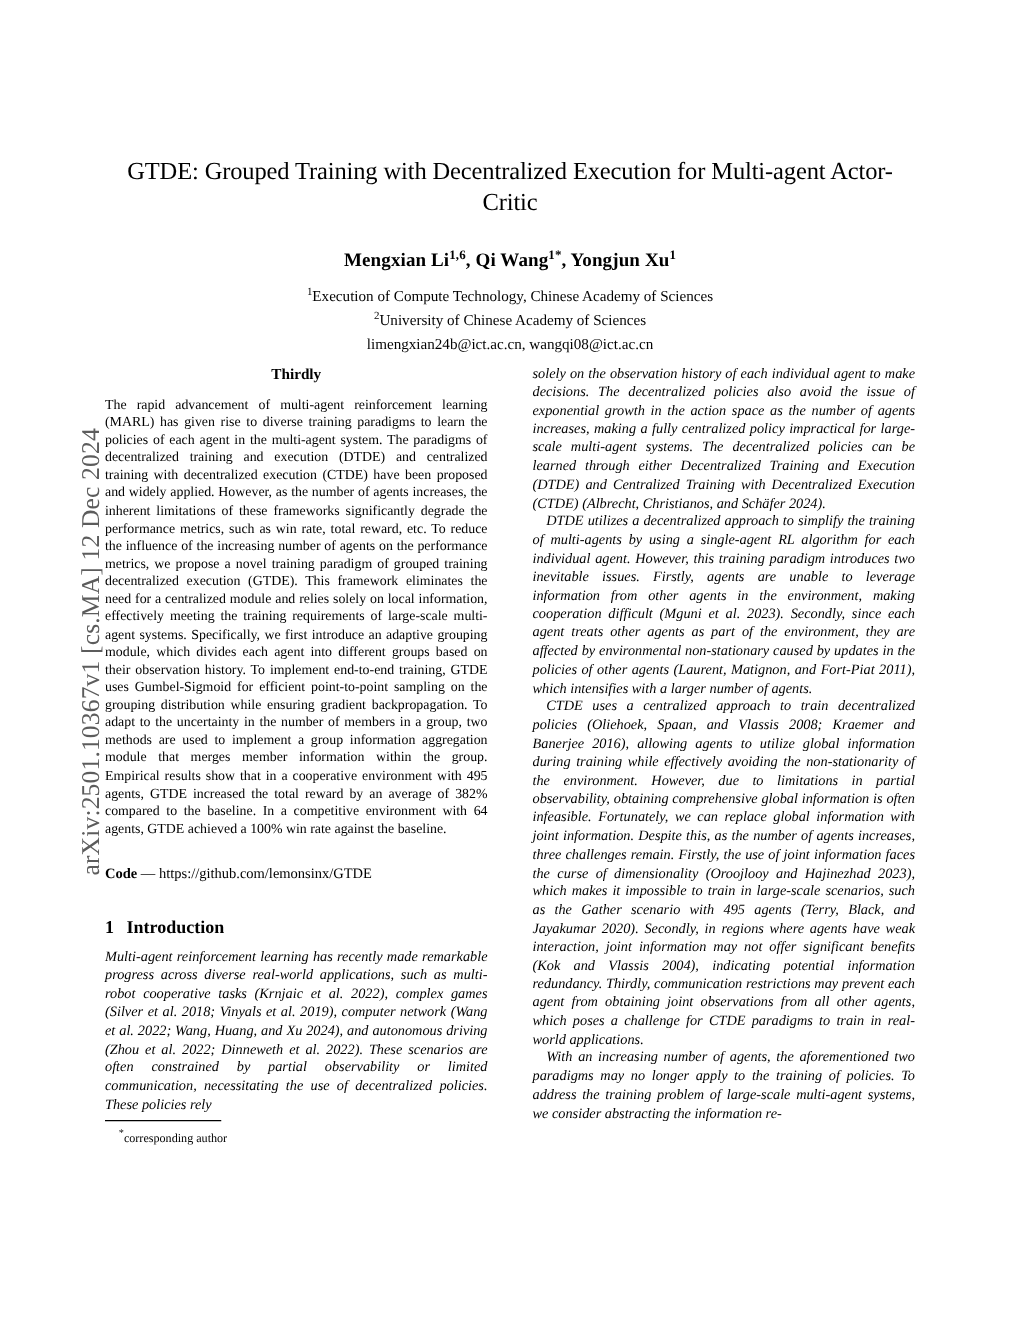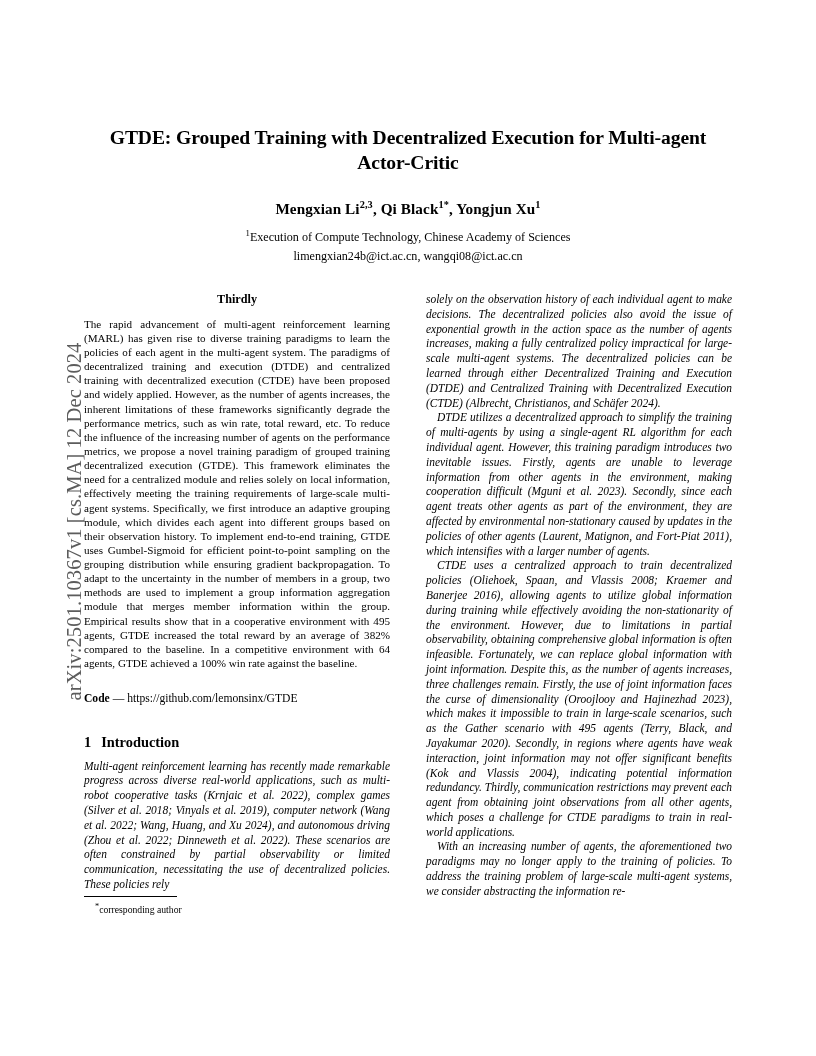--- a/index.html
+++ b/index.html
@@ -39,21 +39,21 @@
   
   .titleblock {
     position: absolute;
     left: 84px;
     top: 125px;
     width: 648px;
     text-align: center;
   }
   .paper-title {
     font-size: 19.6px;
-    font-weight: bold;
+    font-weight: normal;
     line-height: 1.28;
     margin: 0;
     letter-spacing: -0.1px;
   }
   .authors {
     margin-top: 24px;
     font-size: 15.2px;
     font-weight: bold;
     letter-spacing: 0.1px;
   }
@@ -145,25 +145,28 @@
 <body>
 
 <div class="page">
 
   <div class="arxiv-stamp">arXiv:2501.10367v1  [cs.MA]  12 Dec 2024</div>
 
   <div class="titleblock">
     <h1 class="paper-title">GTDE: Grouped Training with Decentralized Execution for Multi-agent Actor-Critic</h1>
 
     <div class="authors">
-      <span>Mengxian Li</span><sup>2,3</sup>, <span>Qi Black</span><sup>1*</sup>, <span>Yongjun Xu</span><sup>1</sup>
+      <span>Mengxian Li</span><sup>1,6</sup>, <span>Qi Wang</span><sup>1*</sup>, <span>Yongjun Xu</span><sup>1</sup>
     </div>
 
     <div class="affil">
       <sup>1</sup><span>Execution of Compute Technology, Chinese Academy of Sciences</span>
+    </div>
+    <div class="affil" style="margin-top:0">
+      <sup>2</sup><span>University of Chinese Academy of Sciences</span>
     </div>
 
     <div class="emails">limengxian24b@ict.ac.cn, wangqi08@ict.ac.cn</div>
   </div>
 
   <div class="col col-left">
     <div class="abstract-head">Thirdly</div>
     <p class="abstract-body">The rapid advancement of multi-agent reinforcement learning (MARL) has given rise to diverse training paradigms to learn the policies of each agent in the multi-agent system. The paradigms of decentralized training and execution (DTDE) and centralized training with decentralized execution (CTDE) have been proposed and widely applied. However, as the number of agents increases, the inherent limitations of these frameworks significantly degrade the performance metrics, such as win rate, total reward, etc. To reduce the influence of the increasing number of agents on the performance metrics, we propose a novel training paradigm of grouped training decentralized execution (GTDE). This framework eliminates the need for a centralized module and relies solely on local information, effectively meeting the training requirements of large-scale multi-agent systems. Specifically, we first introduce an adaptive grouping module, which divides each agent into different groups based on their observation history. To implement end-to-end training, GTDE uses Gumbel-Sigmoid for efficient point-to-point sampling on the grouping distribution while ensuring gradient backpropagation. To adapt to the uncertainty in the number of members in a group, two methods are used to implement a group information aggregation module that merges member information within the group. Empirical results show that in a cooperative environment with 495 agents, GTDE increased the total reward by an average of 382% compared to the baseline. In a competitive environment with 64 agents, GTDE achieved a 100% win rate against the baseline.</p>
 
     <p class="code-line">

